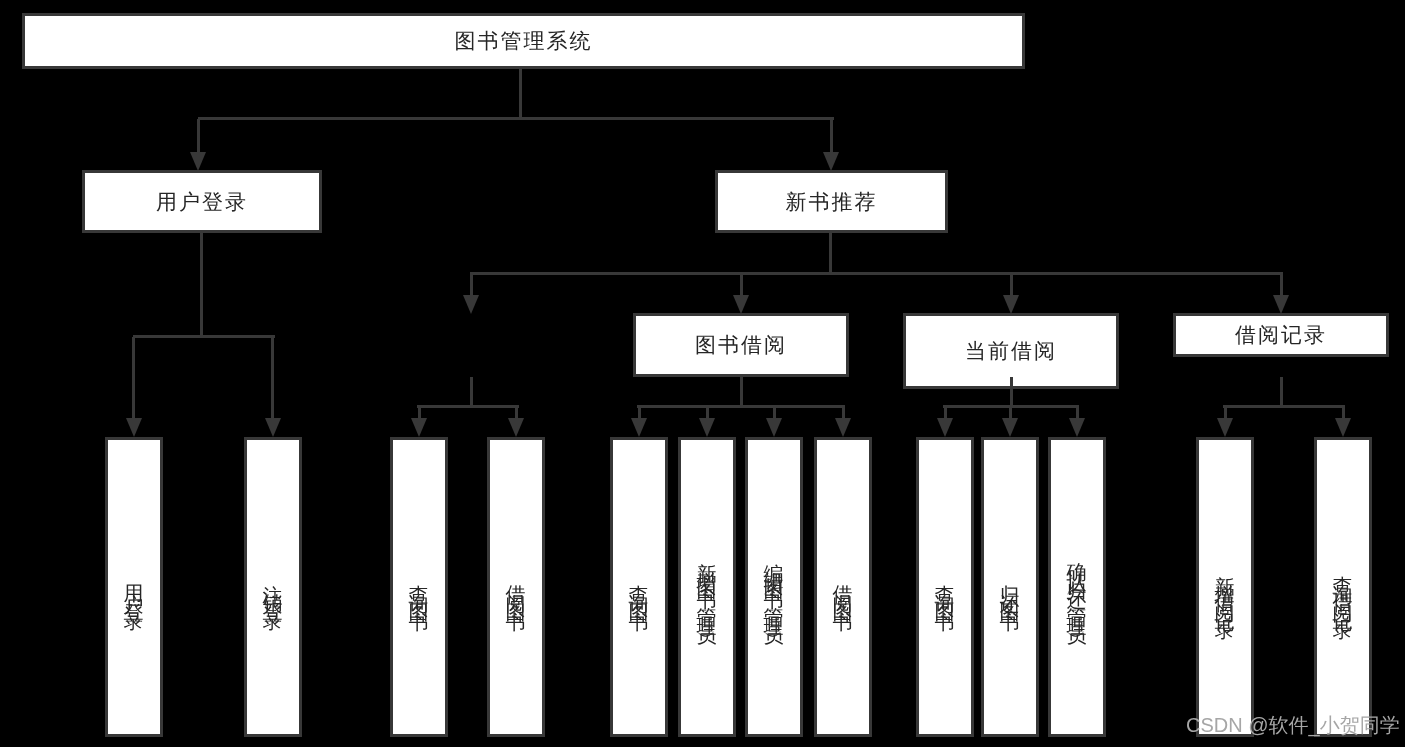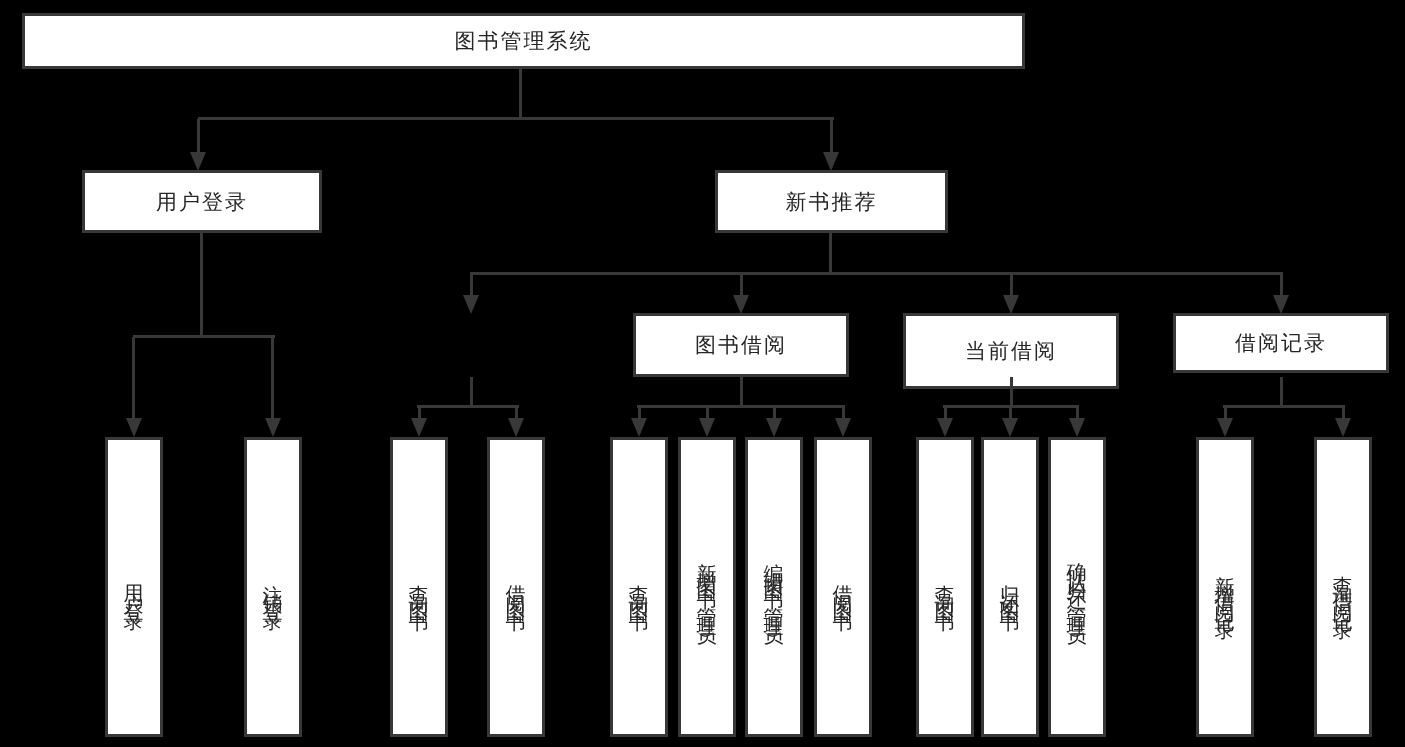--- a/index.html
+++ b/index.html
@@ -93,21 +93,21 @@
   <div class="arrow" style="left:1003px; top:295px;"></div>
   <div class="vline" style="left:1280px; top:274px; height:21px;"></div>
   <div class="arrow" style="left:1273px; top:295px;"></div>
 
   <div class="box" style="left:633px; top:313px; width:216px; height:64px;">
     <span class="hlabel">图书借阅</span>
   </div>
   <div class="box" style="left:903px; top:313px; width:216px; height:76px;">
     <span class="hlabel">当前借阅</span>
   </div>
-  <div class="box" style="left:1173px; top:313px; width:216px; height:60px;">
+  <div class="box" style="left:1173px; top:313px; width:216px; height:44px;">
     <span class="hlabel">借阅记录</span>
   </div>
 
   <div class="vline" style="left:470px; top:377px; height:28px;"></div>
   <div class="hline" style="left:417px; top:405px; width:102px;"></div>
   <div class="vline" style="left:418px; top:407px; height:12px;"></div>
   <div class="arrow" style="left:411px; top:418px;"></div>
   <div class="vline" style="left:515px; top:407px; height:12px;"></div>
   <div class="arrow" style="left:508px; top:418px;"></div>
 
@@ -175,14 +175,15 @@
     <span class="vtext">确认归还（管理员）</span>
   </div>
 
   <div class="box" style="left:1196px; top:437px; width:58px; height:300px;">
     <span class="vtext">新增借阅记录</span>
   </div>
   <div class="box" style="left:1314px; top:437px; width:58px; height:300px;">
     <span class="vtext">查询借阅记录</span>
   </div>
 
+  <div class="watermark">CSDN @软件_小贺同学</div>
 
 </div>
 
 </body></html>

